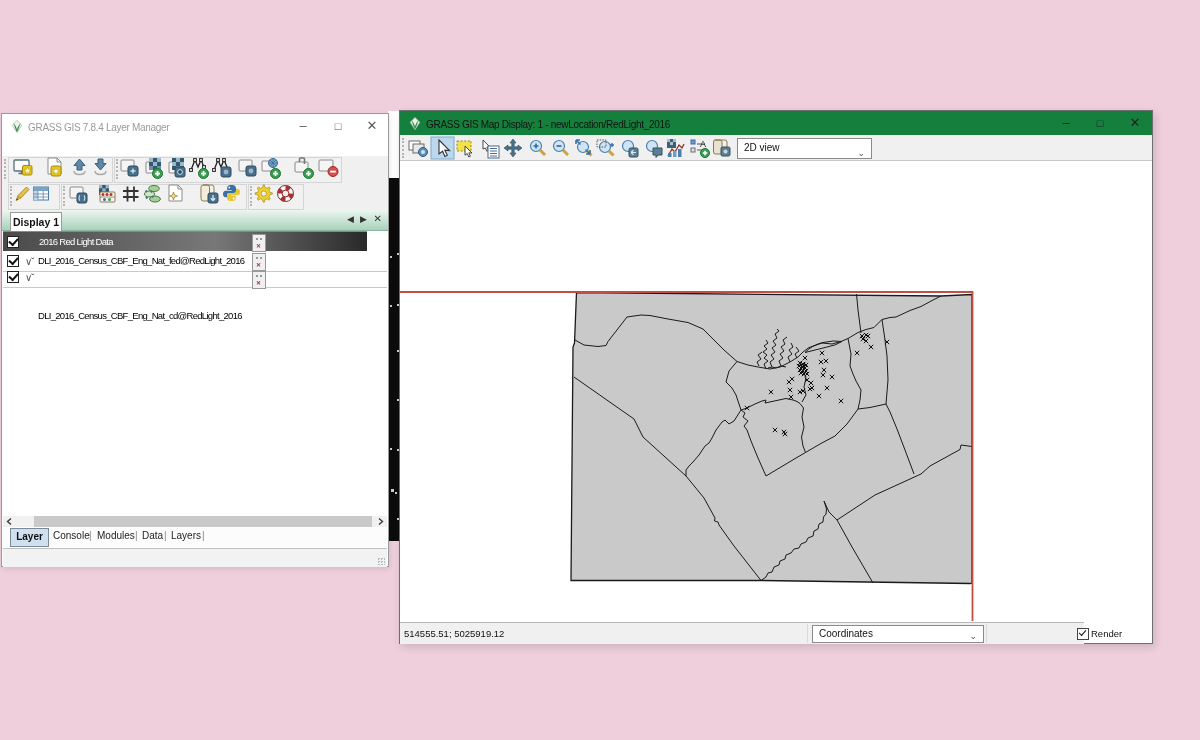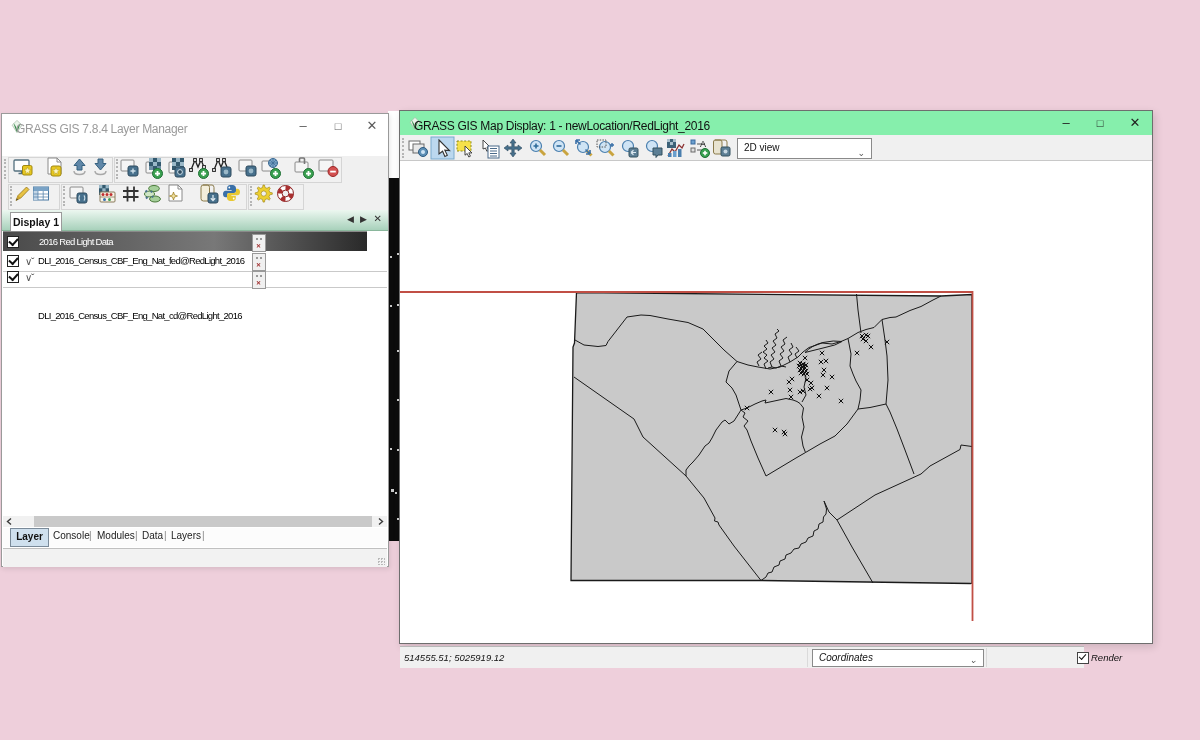--- a/index.html
+++ b/index.html
@@ -7,21 +7,21 @@
        font-family:"Liberation Sans",sans-serif;}
   .abs{position:absolute;}
   #lm{left:1px;top:113px;width:386px;height:452px;background:#fff;border:1px solid #9a9a9a;
       box-shadow:1px 2px 5px rgba(0,0,0,0.10);}
   #mapwin{left:399px;top:110px;width:752px;height:532px;background:#fff;border:1px solid #6e6e6e;
       box-shadow:2px 3px 8px rgba(0,0,0,0.14);}
   #console{left:388px;top:111px;width:12px;height:67px;background:#fff;}
   #blackstrip{left:389px;top:178px;width:11px;height:363px;background:#0c0c0c;}
   .titlebar{left:0;top:0;right:0;height:25px;background:#fff;}
   .ticon{left:8px;top:5px;width:14px;height:15px;}
-  .ttext{left:14px;top:8px;font-size:12px;letter-spacing:-0.3px;color:#9a9a9a;white-space:nowrap;}
+  .ttext{left:26px;top:8px;font-size:10px;letter-spacing:-0.3px;color:#9a9a9a;white-space:nowrap;}
   .caption{position:absolute;top:0;height:25px;width:34px;text-align:center;color:#5a5a5a;
            font-size:13px;line-height:24px;}
   #lmmenu{left:0;top:28px;right:0;height:15px;font-size:9.5px;color:#1a1a1a;}
   #lmmenu span{position:absolute;top:0;}
   .tb{background:#f0f0f0;}
   #lmtb1{left:0;top:42px;width:386px;height:27px;border-bottom:1px solid #e3e3e3;}
   #lmtb2{left:0;top:69px;width:386px;height:27px;}
   .grip{position:absolute;width:3px;border-left:2px dotted #b5b5b5;height:20px;top:3px;}
   #disptab{left:0;top:96px;width:386px;height:20px;
      background:linear-gradient(#ecf7f0,#a8d1bb);border-bottom:1px solid #8ab79c;}
@@ -45,25 +45,25 @@
   #hscroll{left:1px;top:402px;width:384px;height:11px;background:#f1f1f1;}
   #hthumb{position:absolute;left:31px;top:0;width:338px;height:11px;background:#c9c9c9;}
   #btabs{left:1px;top:414px;width:384px;height:19px;background:#fcfcfc;font-size:10px;color:#222;}
   #btabs .sel{position:absolute;left:7px;top:0px;width:37px;height:17px;background:#cfe0ee;
       border:1px solid #7a8a99;font-weight:bold;text-align:center;line-height:16px;color:#111;}
   #btabs span{top:2px;}
   #lmstatus{left:1px;top:434px;width:384px;height:18px;background:#f2f2f2;border-top:1px solid #c0c0c0;}
   .gripdots{position:absolute;right:2px;bottom:2px;width:7px;height:7px;
       background:radial-gradient(circle at 0.8px 0.8px,#b9b9b9 0.8px,transparent 1px);
       background-size:3px 3px;}
-  #mtitle{left:0;top:0;right:0;height:24px;background:#86efac;}
+  #mtitle{left:0;top:0;right:0;height:24px;background:#15803d;}
   #mtb{left:0;top:24px;width:752px;height:25px;background:#f0f0f0;border-bottom:1px solid #c8c8c8;}
   #mcanvas{left:0;top:50px;width:752px;height:460px;background:#fff;}
-  #mstatus{left:0;top:535px;width:684px;height:21px;background:#f0f0f0;border-top:1px solid #b8b8b8;
-      font-size:9.5px;color:#111;font-style:italic;}
+  #mstatus{left:0;top:511px;width:684px;height:21px;background:#f0f0f0;border-top:1px solid #b8b8b8;
+      font-size:9.5px;color:#111;}
   #combo2d{position:absolute;left:337px;top:3px;width:127px;height:19px;background:#fff;
       border:1px solid #8a8a8a;font-size:10px;line-height:18px;padding-left:6px;color:#111;}
   .comboarrow{position:absolute;right:6px;top:5px;color:#555;font-size:9px;}
   #coordbox{position:absolute;left:412px;top:2px;width:164px;height:16px;background:#fff;
       border:1px solid #8a8a8a;font-size:10px;line-height:15px;padding-left:6px;}
   .mchk{position:absolute;left:677px;top:5px;width:10px;height:10px;background:#fff;border:1px solid #444;}
   .mchk:after{content:"";position:absolute;left:1px;top:1px;width:6px;height:3px;
       border-left:1.6px solid #111;border-bottom:1.6px solid #111;transform:rotate(-48deg);}
 </style>
 </head>

